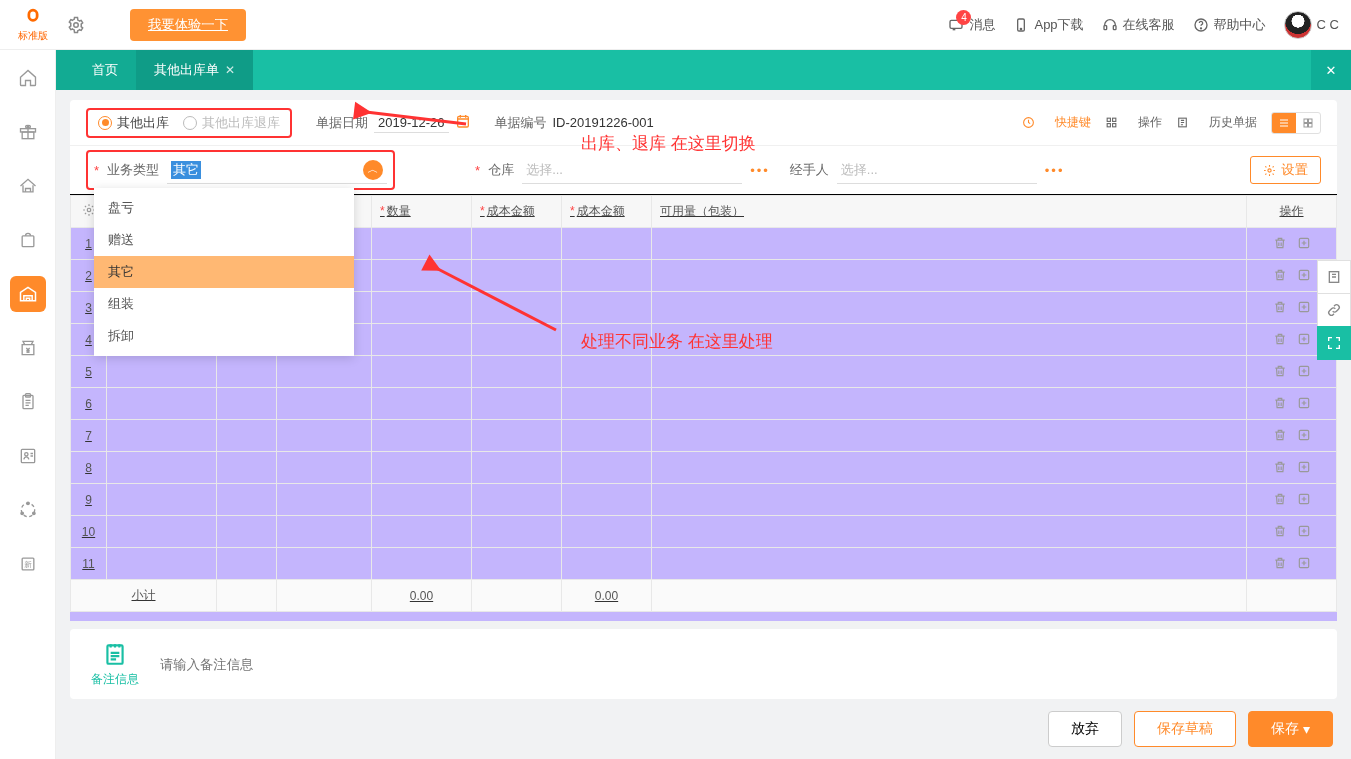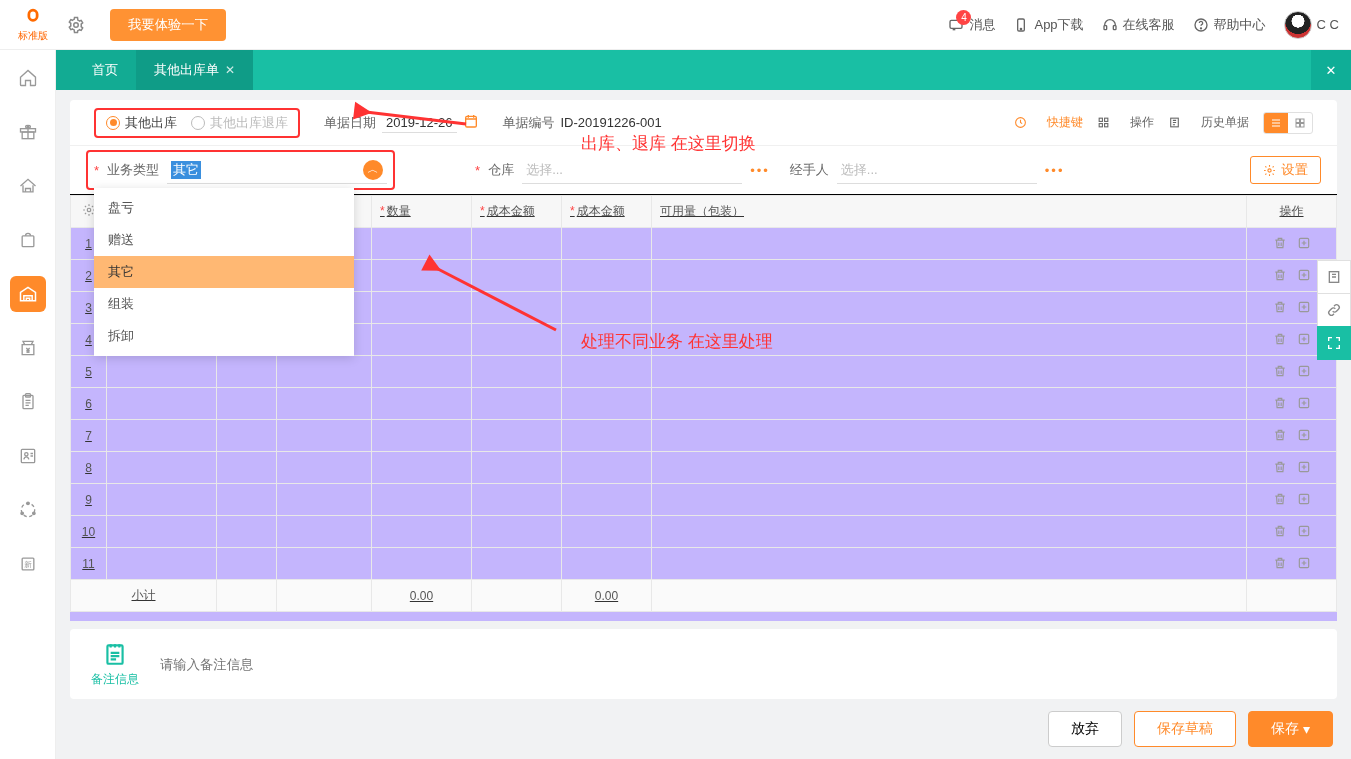--- a/index.html
+++ b/index.html
@@ -5,21 +5,21 @@
 * { margin:0; padding:0; box-sizing:border-box; font-family:"Microsoft YaHei","PingFang SC",Arial,sans-serif; }
 body { background:#fff; font-size:13px; color:#333; overflow:hidden; }
 
 
 .topbar { height:50px; display:flex; align-items:center; padding:0 12px; border-bottom:1px solid #eee; }
 .logo { width:42px; display:flex; flex-direction:column; align-items:center; color:#f60; font-size:10px; }
 .logo svg { width:22px; height:22px; }
 .org-select { margin-left:14px; width:260px; height:32px; border-bottom:1px solid #ddd; display:flex; align-items:center; justify-content:space-between; padding:0 6px; color:#333; }
 .org-select .chev { color:#f60; }
 .gear { margin-left:10px; color:#888; width:24px; height:24px; display:flex; align-items:center; justify-content:center; }
-.try-btn { margin-left:22px; height:32px; padding:0 18px; background:#ff9233; color:#fff; border-radius:4px; border:none; display:flex; align-items:center; }
+.try-btn { margin-left:42px; height:32px; padding:0 18px; background:#ff9233; color:#fff; border-radius:4px; border:none; display:flex; align-items:center;text-decoration:underline; }
 .top-right { margin-left:auto; display:flex; align-items:center; gap:18px; color:#555; }
 .top-item { display:flex; align-items:center; gap:5px; cursor:pointer; position:relative; }
 .top-item .ico { width:16px; height:16px; color:#666; }
 .badge { position:absolute; top:-6px; left:8px; background:#f44; color:#fff; font-size:10px; min-width:15px; height:15px; border-radius:8px; display:flex; align-items:center; justify-content:center; }
 .avatar { width:28px; height:28px; border-radius:50%; background:radial-gradient(circle at 50% 35%, #fff 30%, #222 31% 60%, #c33 61%); border:1px solid #ccc; }
 
 
 .layout { display:flex; height:calc(100vh - 50px); }
 .rail { width:56px; background:#fff; border-right:1px solid #eee; display:flex; flex-direction:column; align-items:center; padding-top:10px; gap:18px; }
 .rail .ritem { width:36px; height:36px; display:flex; align-items:center; justify-content:center; color:#999; border-radius:6px; cursor:pointer; }
@@ -32,21 +32,21 @@
 .tabs { height:40px; background:#19bfa4; display:flex; align-items:stretch; }
 .tab { padding:0 18px; display:flex; align-items:center; color:#fff; gap:6px; cursor:pointer; }
 .tab.first { background:#12ab93;padding-left:36px; }
 .tab.active { background:#0f9c87; }
 .tab .x { font-size:12px; opacity:.8; }
 .tabs .close-all { margin-left:auto; width:40px; display:flex; align-items:center; justify-content:center; background:#0fae97; color:#fff; cursor:pointer; }
 
 .content { flex:1; background:#f1f2f3; padding:10px 14px 0 14px; display:flex; flex-direction:column; min-height:0; position:relative; }
 
 
-.hdr { background:#fff; border-radius:4px 4px 0 0; height:46px; display:flex; align-items:center; padding:0 24px; gap:24px; border-bottom:1px solid #f0f0f0; }
+.hdr { background:#fff; border-radius:4px 4px 0 0; height:46px; display:flex; align-items:center; padding:0 16px; gap:24px; border-bottom:1px solid #f0f0f0; }
 .radio-box { border:2px solid #f33; border-radius:4px; padding:4px 10px; display:flex; gap:14px; align-items:center; }
 .radio { display:flex; align-items:center; gap:5px; cursor:pointer; }
 .radio .dot { width:14px; height:14px; border-radius:50%; border:1px solid #bbb; display:flex; align-items:center; justify-content:center; }
 .radio.checked .dot { border-color:#ff8a2a; }
 .radio.checked .dot::after { content:""; width:7px; height:7px; border-radius:50%; background:#ff8a2a; }
 .radio .lbl { color:#444; }
 .radio.dim .lbl { color:#bbb; }
 .hdr .kv { display:flex; align-items:center; gap:6px; color:#666; }
 .hdr .kv .v { color:#333; }
 .hdr .cal { color:#ff8a2a; }

